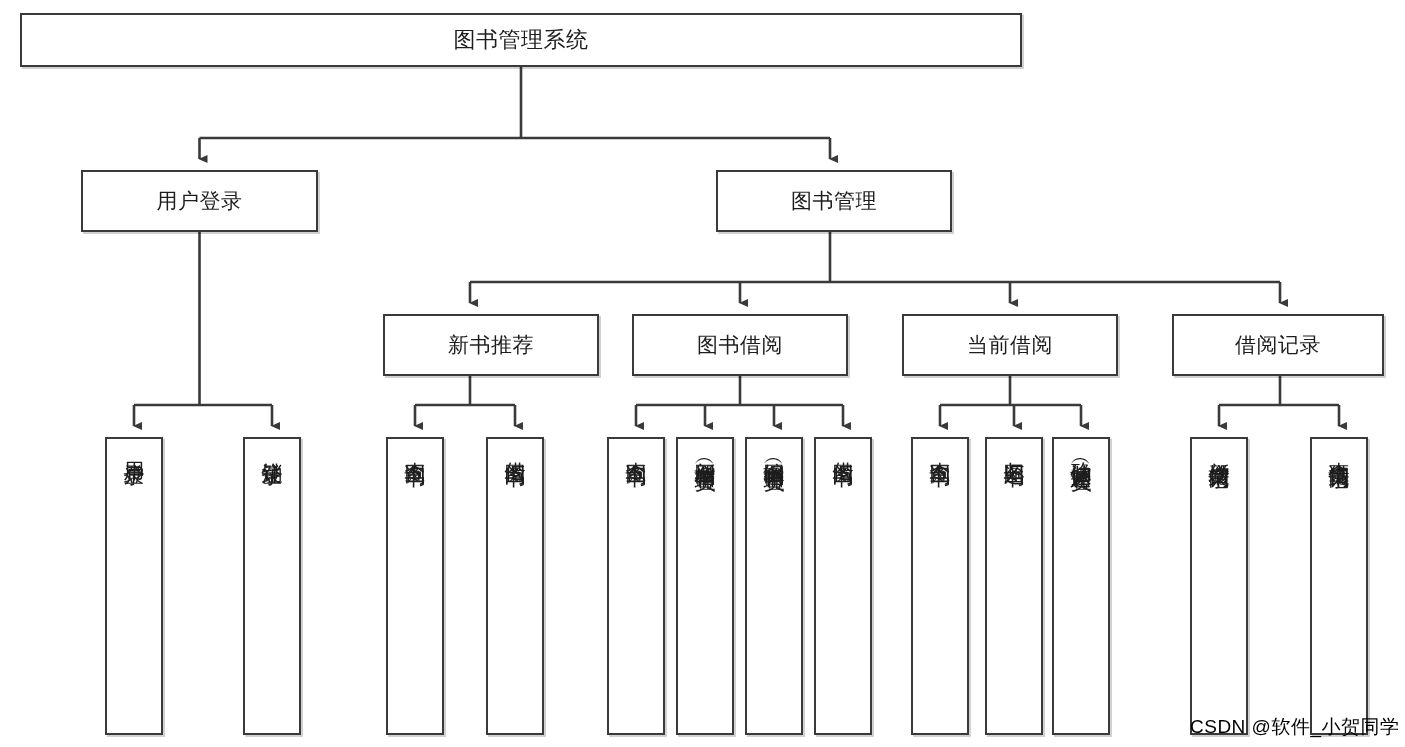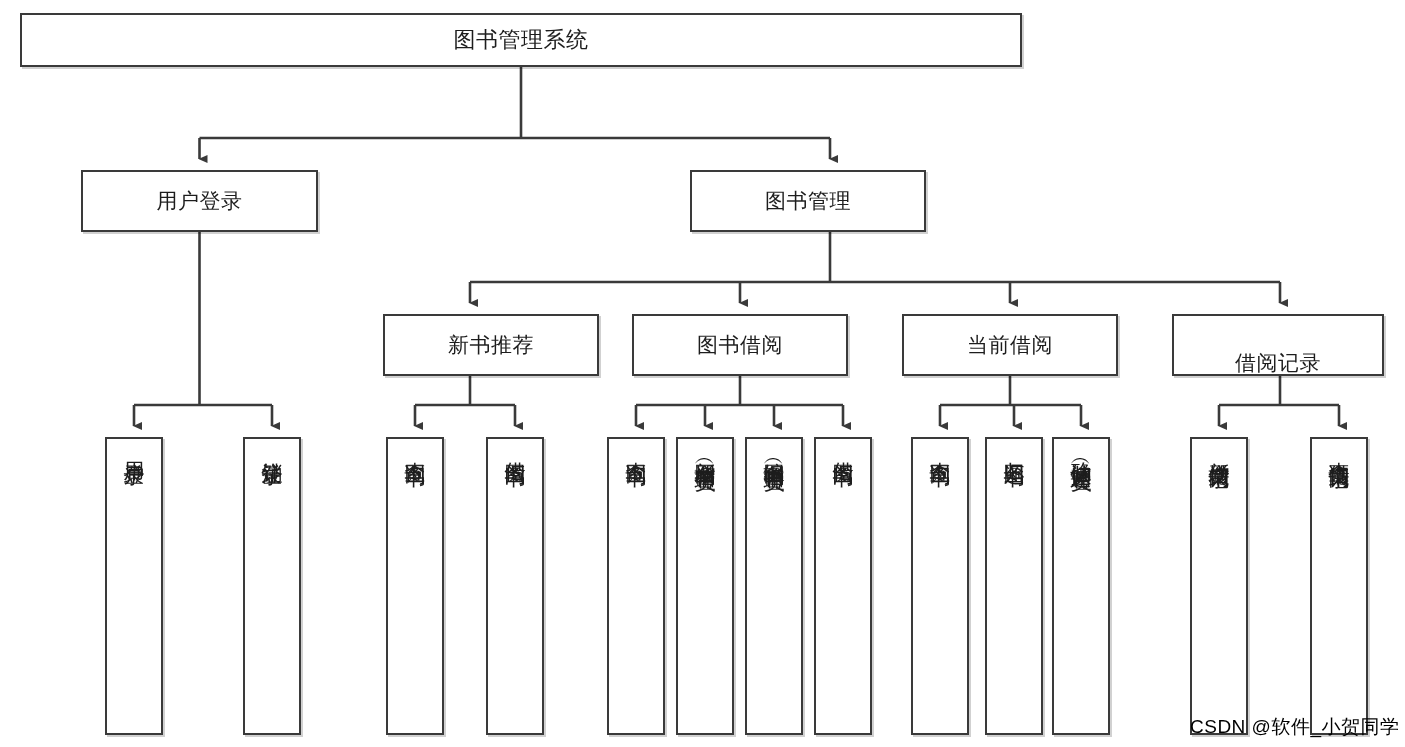--- a/index.html
+++ b/index.html
@@ -116,33 +116,33 @@
       </g>
   </svg>
 
   <div id="node-layer">
       <div class="node-box root" style="left: 20px; top: 13px; width: 1002px; height: 54px;">
         <span class="node-label-h">图书管理系统</span>
       </div>
       <div class="node-box" style="left: 81px; top: 170px; width: 237px; height: 62px;">
         <span class="node-label-h">用户登录</span>
       </div>
-      <div class="node-box" style="left: 690px; top: 170px; width: 236px; height: 62px;">
+      <div class="node-box" style="left: 716px; top: 170px; width: 236px; height: 62px;">
         <span class="node-label-h">图书管理</span>
       </div>
       <div class="node-box" style="left: 383px; top: 314px; width: 216px; height: 62px;">
         <span class="node-label-h">新书推荐</span>
       </div>
       <div class="node-box" style="left: 632px; top: 314px; width: 216px; height: 62px;">
         <span class="node-label-h">图书借阅</span>
       </div>
       <div class="node-box" style="left: 902px; top: 314px; width: 216px; height: 62px;">
         <span class="node-label-h">当前借阅</span>
       </div>
-      <div class="node-box" style="left: 1172px; top: 314px; width: 212px; height: 62px; align-items: flex-end;">
+      <div class="node-box" style="left: 1172px; top: 314px; width: 212px; height: 62px;">
         <span class="node-label-h">借阅记录</span>
       </div>
       <div class="node-box vertical" style="left: 105px; top: 437px; width: 58px; height: 298px;">
         <span class="node-label-v">用户登录</span>
       </div>
       <div class="node-box vertical" style="left: 243px; top: 437px; width: 58px; height: 298px;">
         <span class="node-label-v">注销登录</span>
       </div>
       <div class="node-box vertical" style="left: 386px; top: 437px; width: 58px; height: 298px;">
         <span class="node-label-v">查询图书</span>

